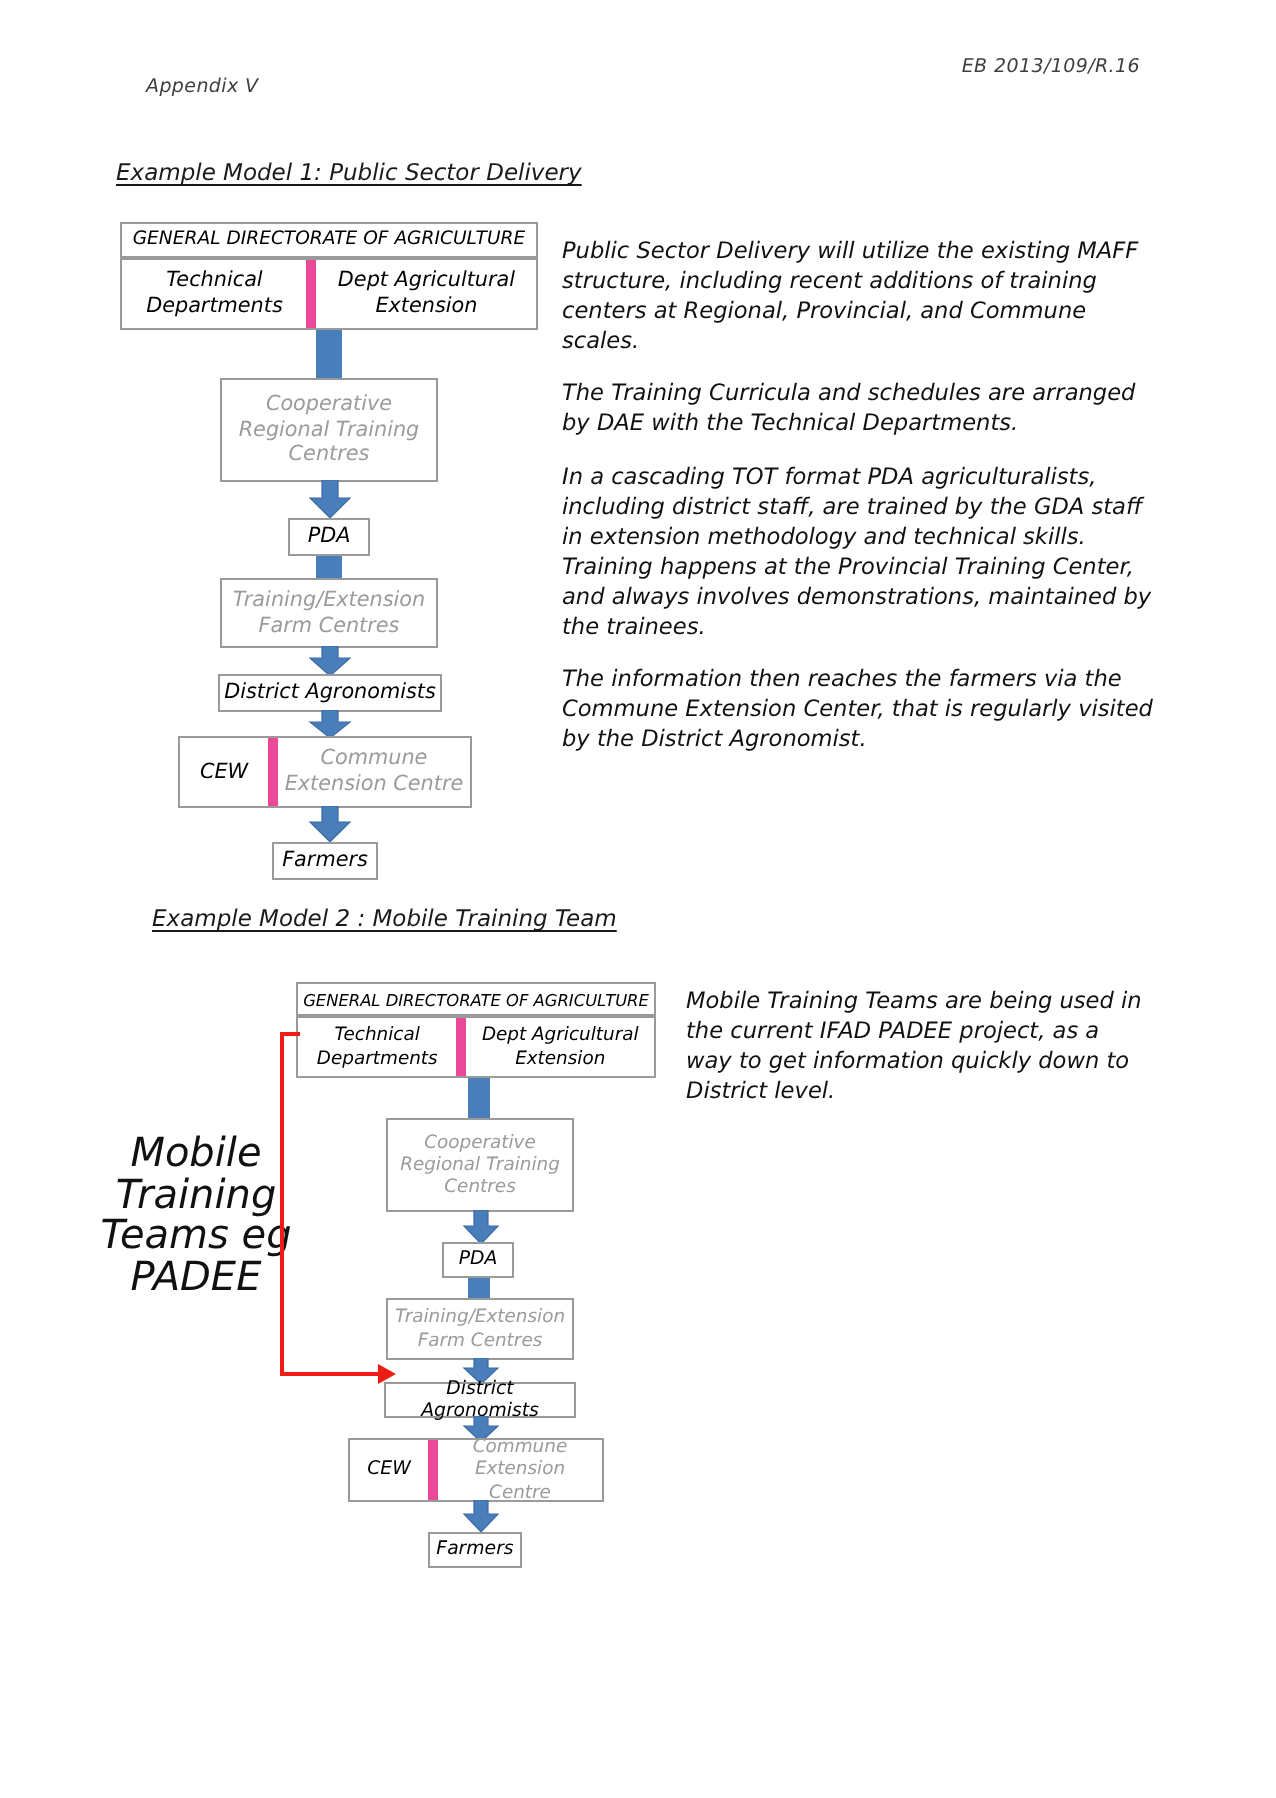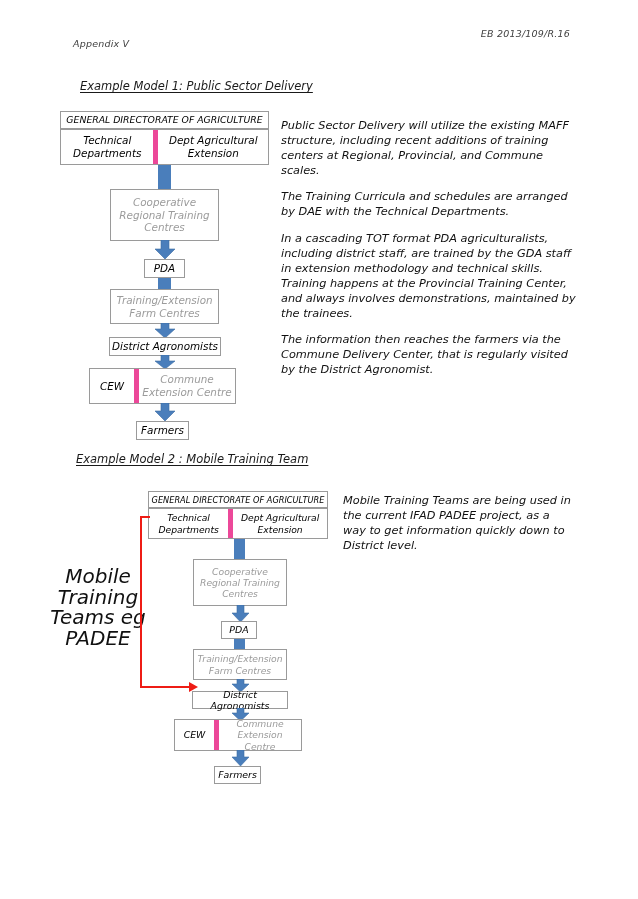--- a/index.html
+++ b/index.html
@@ -43,21 +43,21 @@
 
   
   .sec-head {
     position: absolute;
     font-size: 11.5px;
     color: #1a1a1a;
     text-decoration: underline;
     text-underline-offset: 2px;
     white-space: nowrap;
   }
-  #heading1 { left: 80px; top: 79px; }
+  #heading1 { left: 58px; top: 79px; }
   #heading2 { left: 76px; top: 452px; }
 
   
   .para-col1 {
     position: absolute;
     left: 281px; top: 118px;
     width: 296px;
     font-size: 11.3px;
     line-height: 15.1px;
     color: #111111;
@@ -225,21 +225,21 @@
       </svg>
     </div>
 
     <div class="node dark" style="left:76px; top:310px; width:53px; height:19px;">Farmers</div>
   </div>
 
   <div class="para-col1">
     <p>Public Sector Delivery will utilize the existing MAFF structure, including recent additions of training centers at Regional, Provincial, and Commune scales.</p>
     <p>The Training Curricula and schedules are arranged by DAE with the Technical Departments.</p>
     <p>In a cascading TOT format PDA agriculturalists, including district staff, are trained by the GDA staff in extension methodology and technical skills. Training happens at the Provincial Training Center, and always involves demonstrations, maintained by the trainees.</p>
-    <p>The information then reaches the farmers via the Commune Delivery Center, that is regularly visited by the District Agronomist.</p>
+    <p>The information then reaches the farmers via the Commune Extension Center, that is regularly visited by the District Agronomist.</p>
   </div>
 
   <div class="sec-head" id="heading2">Example Model 2 : Mobile Training Team</div>
 
   <div class="side-caption">Mobile Training Teams eg PADEE</div>
 
   <div class="flow" id="flow2" style="left:148px; top:491px; width:230px; height:290px;">
 
     <div class="node dark small" style="left:0px; top:0px; width:180px; height:17px; font-size:8.2px;">GENERAL DIRECTORATE OF AGRICULTURE</div>
 

